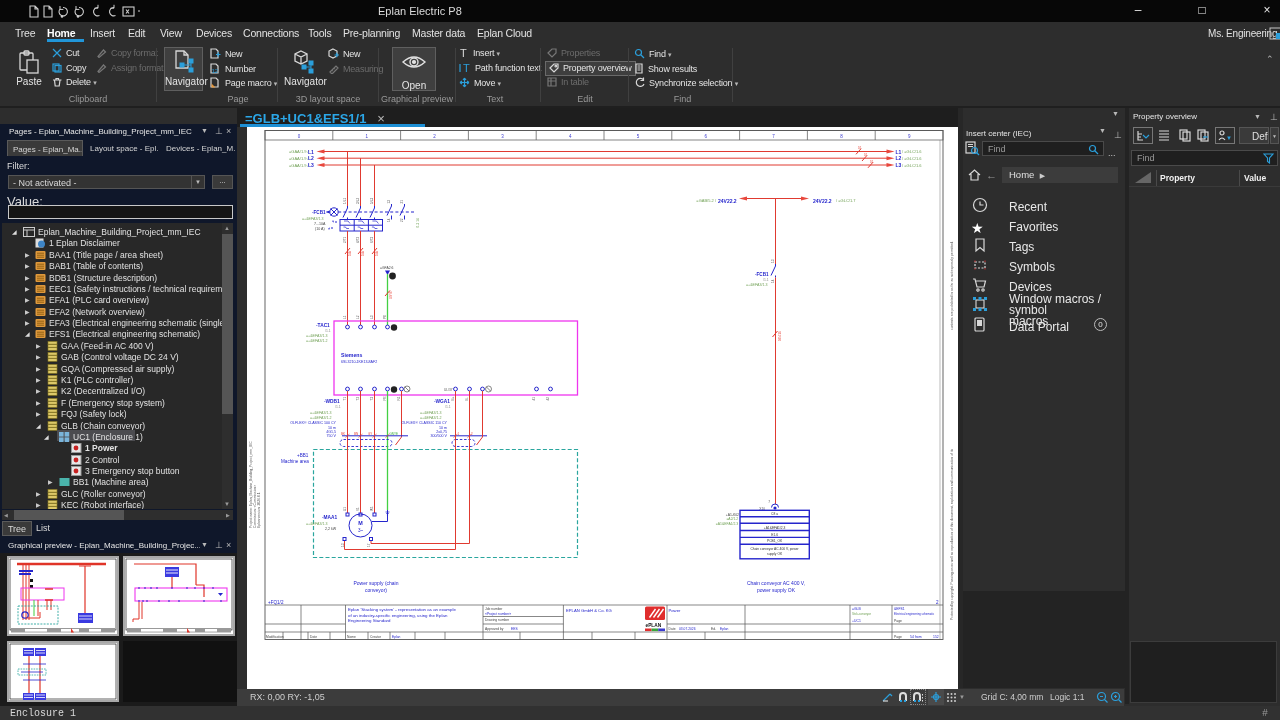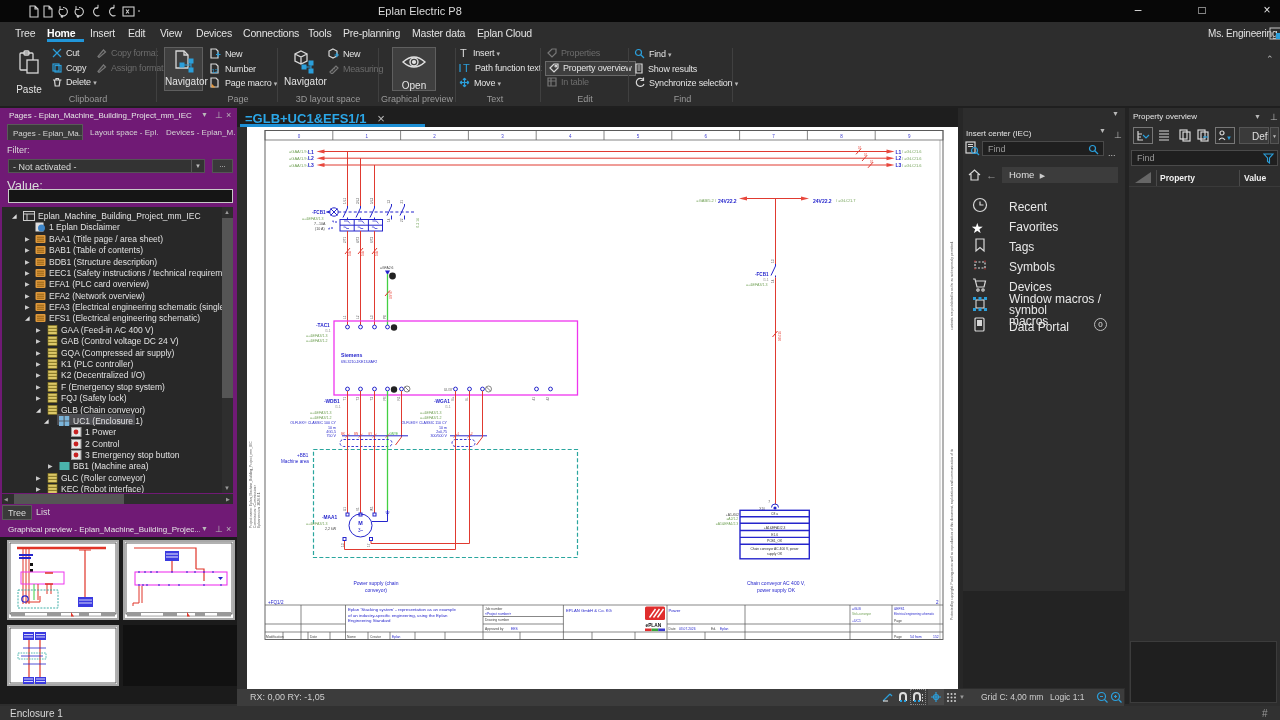--- a/index.html
+++ b/index.html
@@ -19,47 +19,47 @@
 #ribbon{left:0;top:44px;width:1280px;height:64px;background:#2d2d2d;border-bottom:2px solid #1f1f1f;}
 .grplabel{position:absolute;top:50px;font-size:9px;color:#999;text-align:center;}
 .gdiv{position:absolute;top:4px;width:1px;height:54px;background:#404040;}
 .rbig{position:absolute;top:3px;height:44px;text-align:center;font-size:10px;color:#e4e4e4;padding-top:3px;}
 .rbig.sel{background:#3f3f3f;border:1px solid #5f5f5f;padding-top:2px;}
 .rsm{position:absolute;height:13px;font-size:9px;letter-spacing:-0.2px;color:#e4e4e4;white-space:nowrap;}
 .rsm.dis{color:#6c6c6c;}
 .rsm svg{vertical-align:-2px;margin-right:4px;}
 .caret{color:#b5b5b5;font-size:7px;}
 
-#leftdock{left:0;top:108px;width:237px;height:596px;background:#701a75;font-size:9px;color:#d9d9d9;}
+#leftdock{left:0;top:124px;width:237px;height:596px;background:#0f172a;font-size:9px;color:#d9d9d9;}
 .phead{position:absolute;font-size:8px;color:#e6e6e6;white-space:nowrap;}
 .pico{position:absolute;color:#b9b9b9;font-size:9px;}
 .ltab{position:absolute;top:16px;height:16px;font-size:8px;color:#d5d5d5;padding:4px 0 0 5px;white-space:nowrap;overflow:hidden;}
 .ltab.active{background:#3a3a3a;border:1px solid #5a5a5a;border-bottom:none;}
 #tree{left:2px;top:99px;width:220px;height:286px;background:#282828;overflow:hidden;}
 .trow{position:absolute;height:11.4px;font-size:8.5px;color:#e2e2e2;white-space:nowrap;}
-.trow b{font-weight:normal;}
+.trow b{font-weight:bold;}
 .exp{position:absolute;color:#c8c8c8;font-size:6px;top:2px;}
 .tico{position:absolute;top:1px;}
 
 #tabbar{left:237px;top:108px;width:721px;height:19px;background:#1e1e1e;}
 #doctab{left:245px;top:111px;font-size:13px;font-weight:bold;color:#2ba7e8;}
 #tabline{left:240px;top:124px;width:185px;height:3px;background:#1d8fd4;}
 #canvas{left:247px;top:127px;width:711px;height:562px;background:#fff;}
 
 #insertp{left:963px;top:108px;width:162px;height:481px;background:#2d2d2d;color:#e0e0e0;}
 #insertp2{left:963px;top:591px;width:162px;height:97px;background:#232323;}
 #propp{left:1129px;top:108px;width:151px;height:524px;background:#2d2d2d;color:#e0e0e0;}
 #proppb{left:1130px;top:641px;width:147px;height:62px;background:#1f1f1f;border:1px solid #3c3c3c;}
 .icw{fill:none;stroke:#d8d8d8;stroke-width:1.2;}
 .icb{fill:none;stroke:#2b9fdb;stroke-width:1.2;}
 .icg{fill:none;stroke:#777;stroke-width:1.2;}
 .iitem{position:absolute;left:46px;font-size:12px;color:#e8e8e8;}
 
 #statusbar{left:237px;top:689px;width:887px;height:17px;background:#3c3c3c;color:#cfcfcf;font-size:9px;}
-#bottombar{left:0;top:706px;width:1280px;height:14px;background:#313131;color:#d8d8d8;font-size:10px;}
+#bottombar{left:0;top:706px;width:1280px;height:14px;background:#313131;color:#d8d8d8;font-size:10px;font-family:Liberation Mono, monospace;}
 .thumb{position:absolute;background:#fff;border:2px solid #a8a8a8;}
 </style></head>
 <body>
 <div id="app">
 
   <div class="abs" id="titlebar">
     <svg class="abs" style="left:28px;top:4px" width="112" height="15" viewBox="0 0 112 15">
       <g fill="none" stroke="#cfcfcf" stroke-width="1.1">
         <path d="M2 2 h5 l3 3 v8 h-8 z M7 2 v3 h3"></path>
         <path d="M16 2 h5 l3 3 v8 h-8 z M21 2 v3 h3"></path>
@@ -107,21 +107,21 @@
 
   <div class="abs" id="ribbon">
     <div class="rbig" style="left:9px;width:40px">
       <svg width="22" height="24" viewBox="0 0 22 24">
           <g fill="none" stroke="#d8d8d8" stroke-width="1.3">
             <rect x="2" y="3" width="13" height="17" rx="1"></rect>
             <rect x="6" y="1" width="5" height="4" rx="1"></rect>
             <rect x="9" y="10" width="11" height="13" fill="#2d2d2d"></rect>
           </g>
         </svg>
-      <div style="margin-top:8px">Paste</div>
+      <div style="margin-top:0px">Paste</div>
     </div>
     <div class="rsm" style="left:52px;top:4px"><svg width="10" height="10">
           <path class="icb" d="M1 1 l8 8 M9 1 l-8 8"></path>
         </svg>Cut</div>
     <div class="rsm" style="left:52px;top:19px"><svg width="10" height="10">
           <rect class="icb" x="1" y="1" width="6" height="7"></rect>
           <rect class="icb" x="3" y="2.5" width="6" height="6.5" fill="#2d2d2d"></rect>
         </svg>Copy</div>
     <div class="rsm" style="left:52px;top:33px"><svg width="10" height="10">
           <path class="icw" d="M2.5 3 h5.5 l-0.8 6 h-4 z M1 3 h8.5 M4 2.5 v-1 h2.5 v1"></path>

